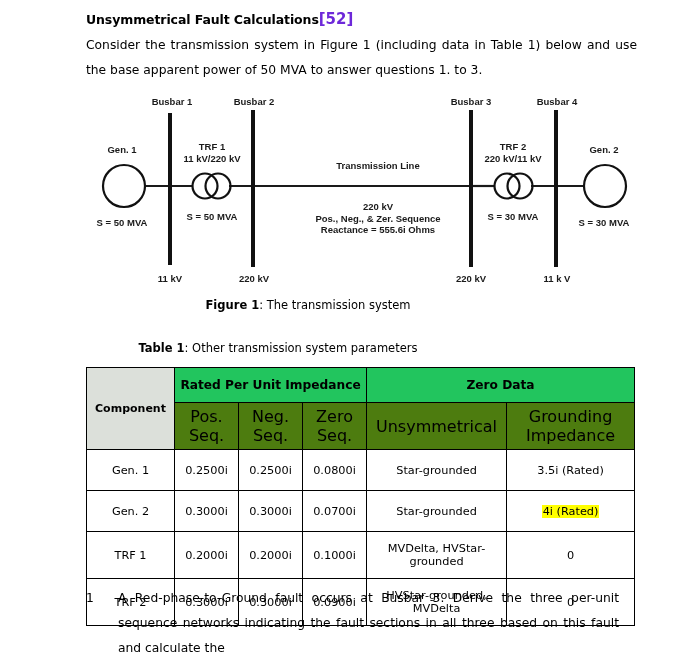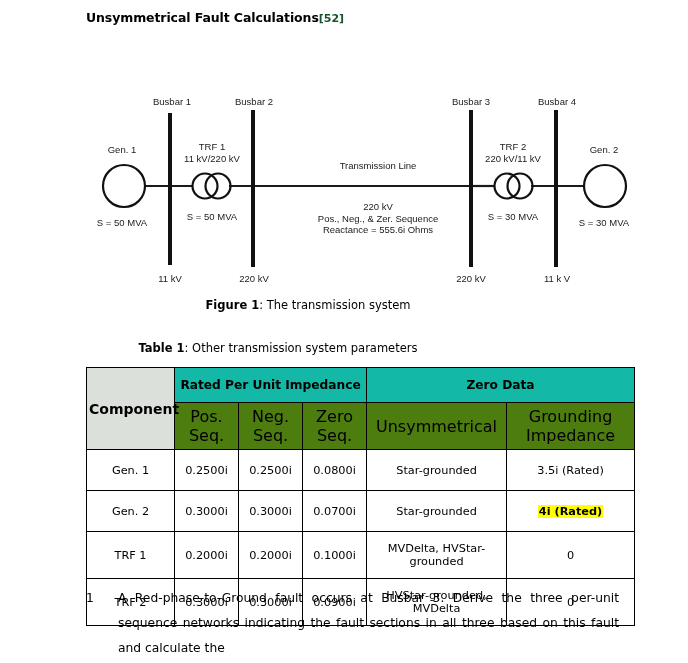--- a/index.html
+++ b/index.html
@@ -28,39 +28,39 @@
     width: 548px;
     display: flex;
     align-items: baseline;
   }
   .head-title {
     font-size: 12.5px;
     font-weight: bold;
     letter-spacing: -0.1px;
   }
   .head-marks {
-    font-size: 11px;
+    font-size: 15px;
     font-weight: bold;
-    color: #14532d;
+    color: #6d28d9;
   }
   .intro {
     position: absolute;
     left: 86px; top: 33px;
     width: 551px;
     font-size: 12.3px;
     line-height: 25px;
     text-align: justify;
     text-justify: inter-word;
   }
 
   
   .figure {
     position: absolute;
     left: 0; top: 92px;
-    width: 556px; height: 200px;
+    width: 556px; height: 200px; font-weight: bold;
   }
   .figure svg { display: block; }
 
   .fig-caption {
     position: absolute;
     left: 0; top: 298px;
     width: 616px;
     text-align: center;
     font-size: 11.5px;
   }
@@ -88,47 +88,46 @@
     font-size: 11.3px;
   }
   table.params th, table.params td {
     border: 1px solid #000000;
     text-align: center;
     vertical-align: middle;
     padding: 4px 2px;
     font-weight: normal;
   }
   table.params th.grp {
-    background: #14b8a6;
+    background: #22c55e;
     font-weight: bold;
     font-size: 12.2px;
     height: 26px;
   }
   table.params th.sub {
     background: #4d7c0f;
     font-size: 16px;
     height: 28px;
   }
   table.params th.compcell {
     background: #dce0da;
     font-weight: bold;
-    font-size: 14px;
+    font-size: 11px;
     margin-top: 38px;
   }
   table.params td.body {
     height: 32px;
     background: #ffffff;
   }
   table.params td.tall {
     height: 38px;
   }
   .hl {
     background: #ffff00;
     padding: 0 1px;
-    font-weight: bold;
   }
 
   
   .q-block {
     position: absolute;
     left: 86px; top: 586px;
     width: 551px;
     font-size: 12.3px;
     line-height: 25px;
   }
@@ -159,20 +158,21 @@
 </head>
 <body>
 
 <div class="page">
 
   <div class="head-row">
     <div class="head-title">Unsymmetrical Fault Calculations</div>
     <div class="head-marks">[52]</div>
   </div>
 
+  <div class="intro">Consider the transmission system in Figure 1 (including data in Table 1) below and use the base apparent power of 50 MVA to answer questions 1. to 3.</div>
 
   <div class="figure">
     <svg width="688" height="200" viewBox="0 0 688 200" xmlns="http://www.w3.org/2000/svg">
 
       <g stroke="#1a1a1a" stroke-width="2.2" fill="none">
         <line x1="144" y1="94" x2="193" y2="94"></line>
         <line x1="229" y1="94" x2="471" y2="94"></line>
         <line x1="471" y1="94" x2="495" y2="94"></line>
         <line x1="531" y1="94" x2="584" y2="94"></line>
       </g>

